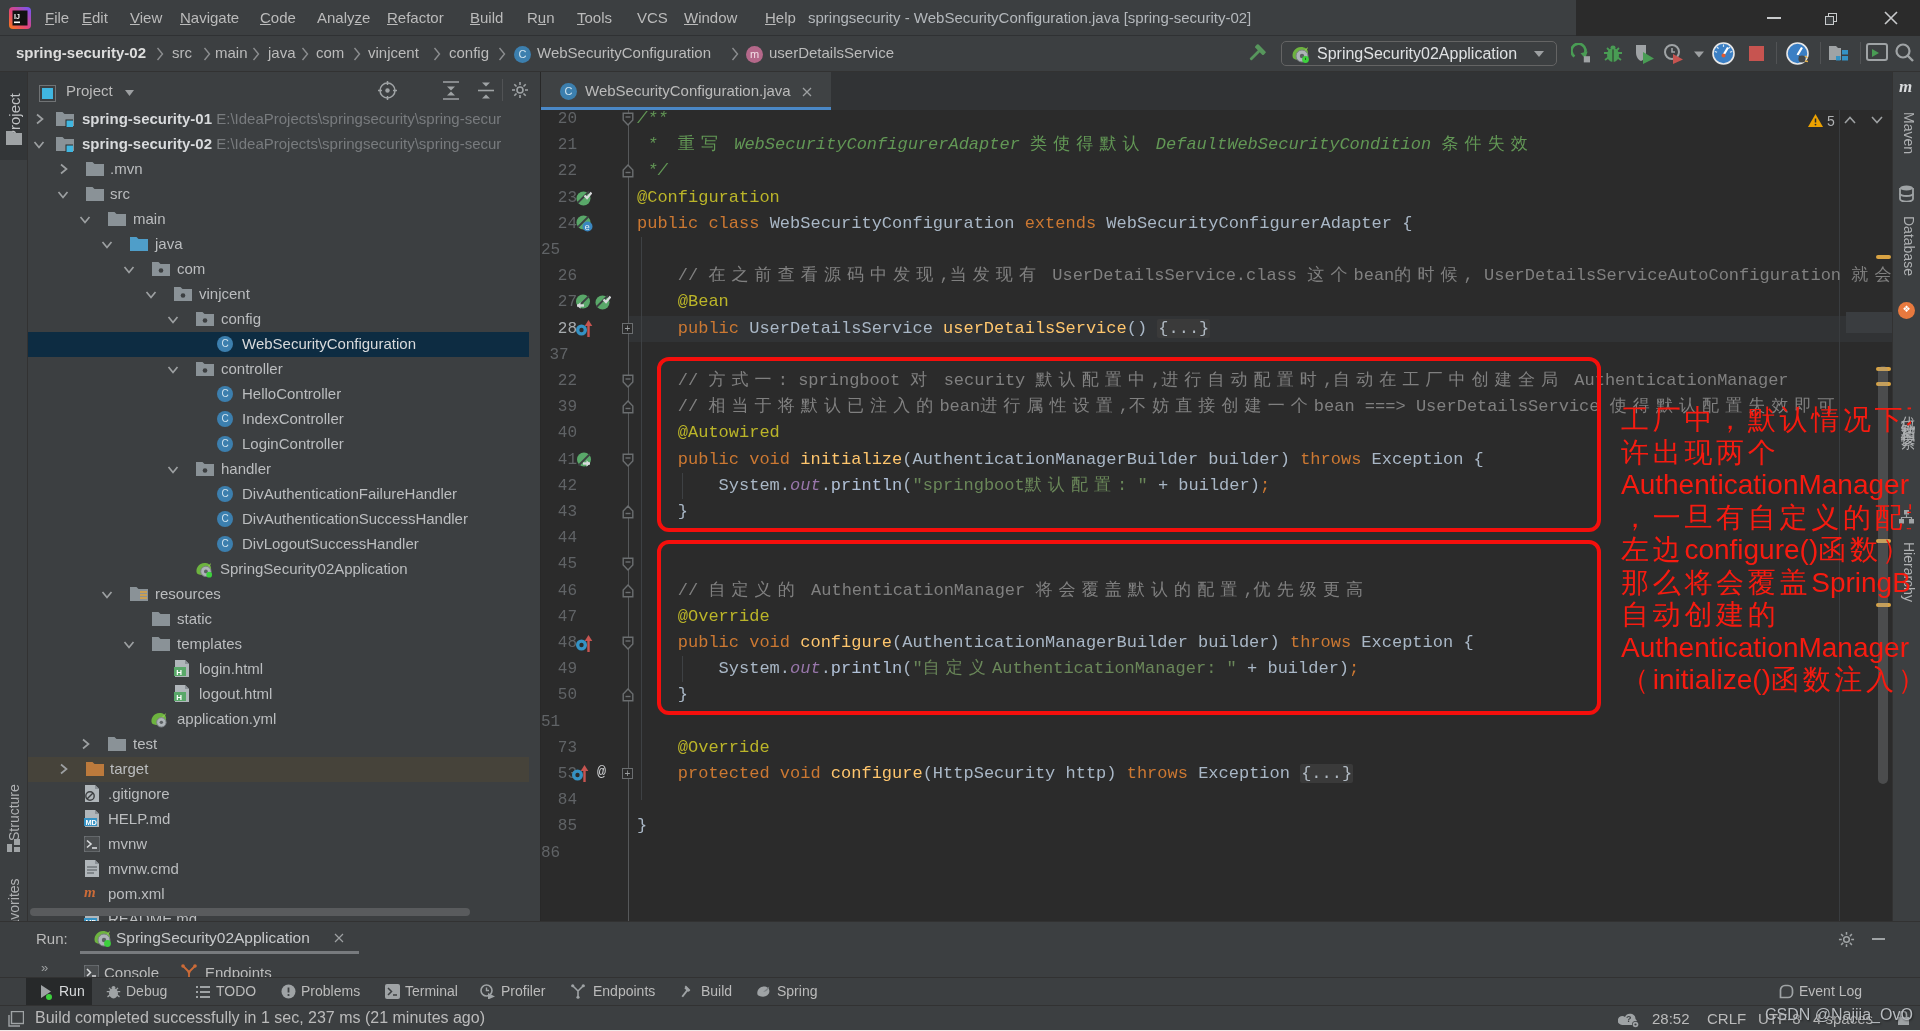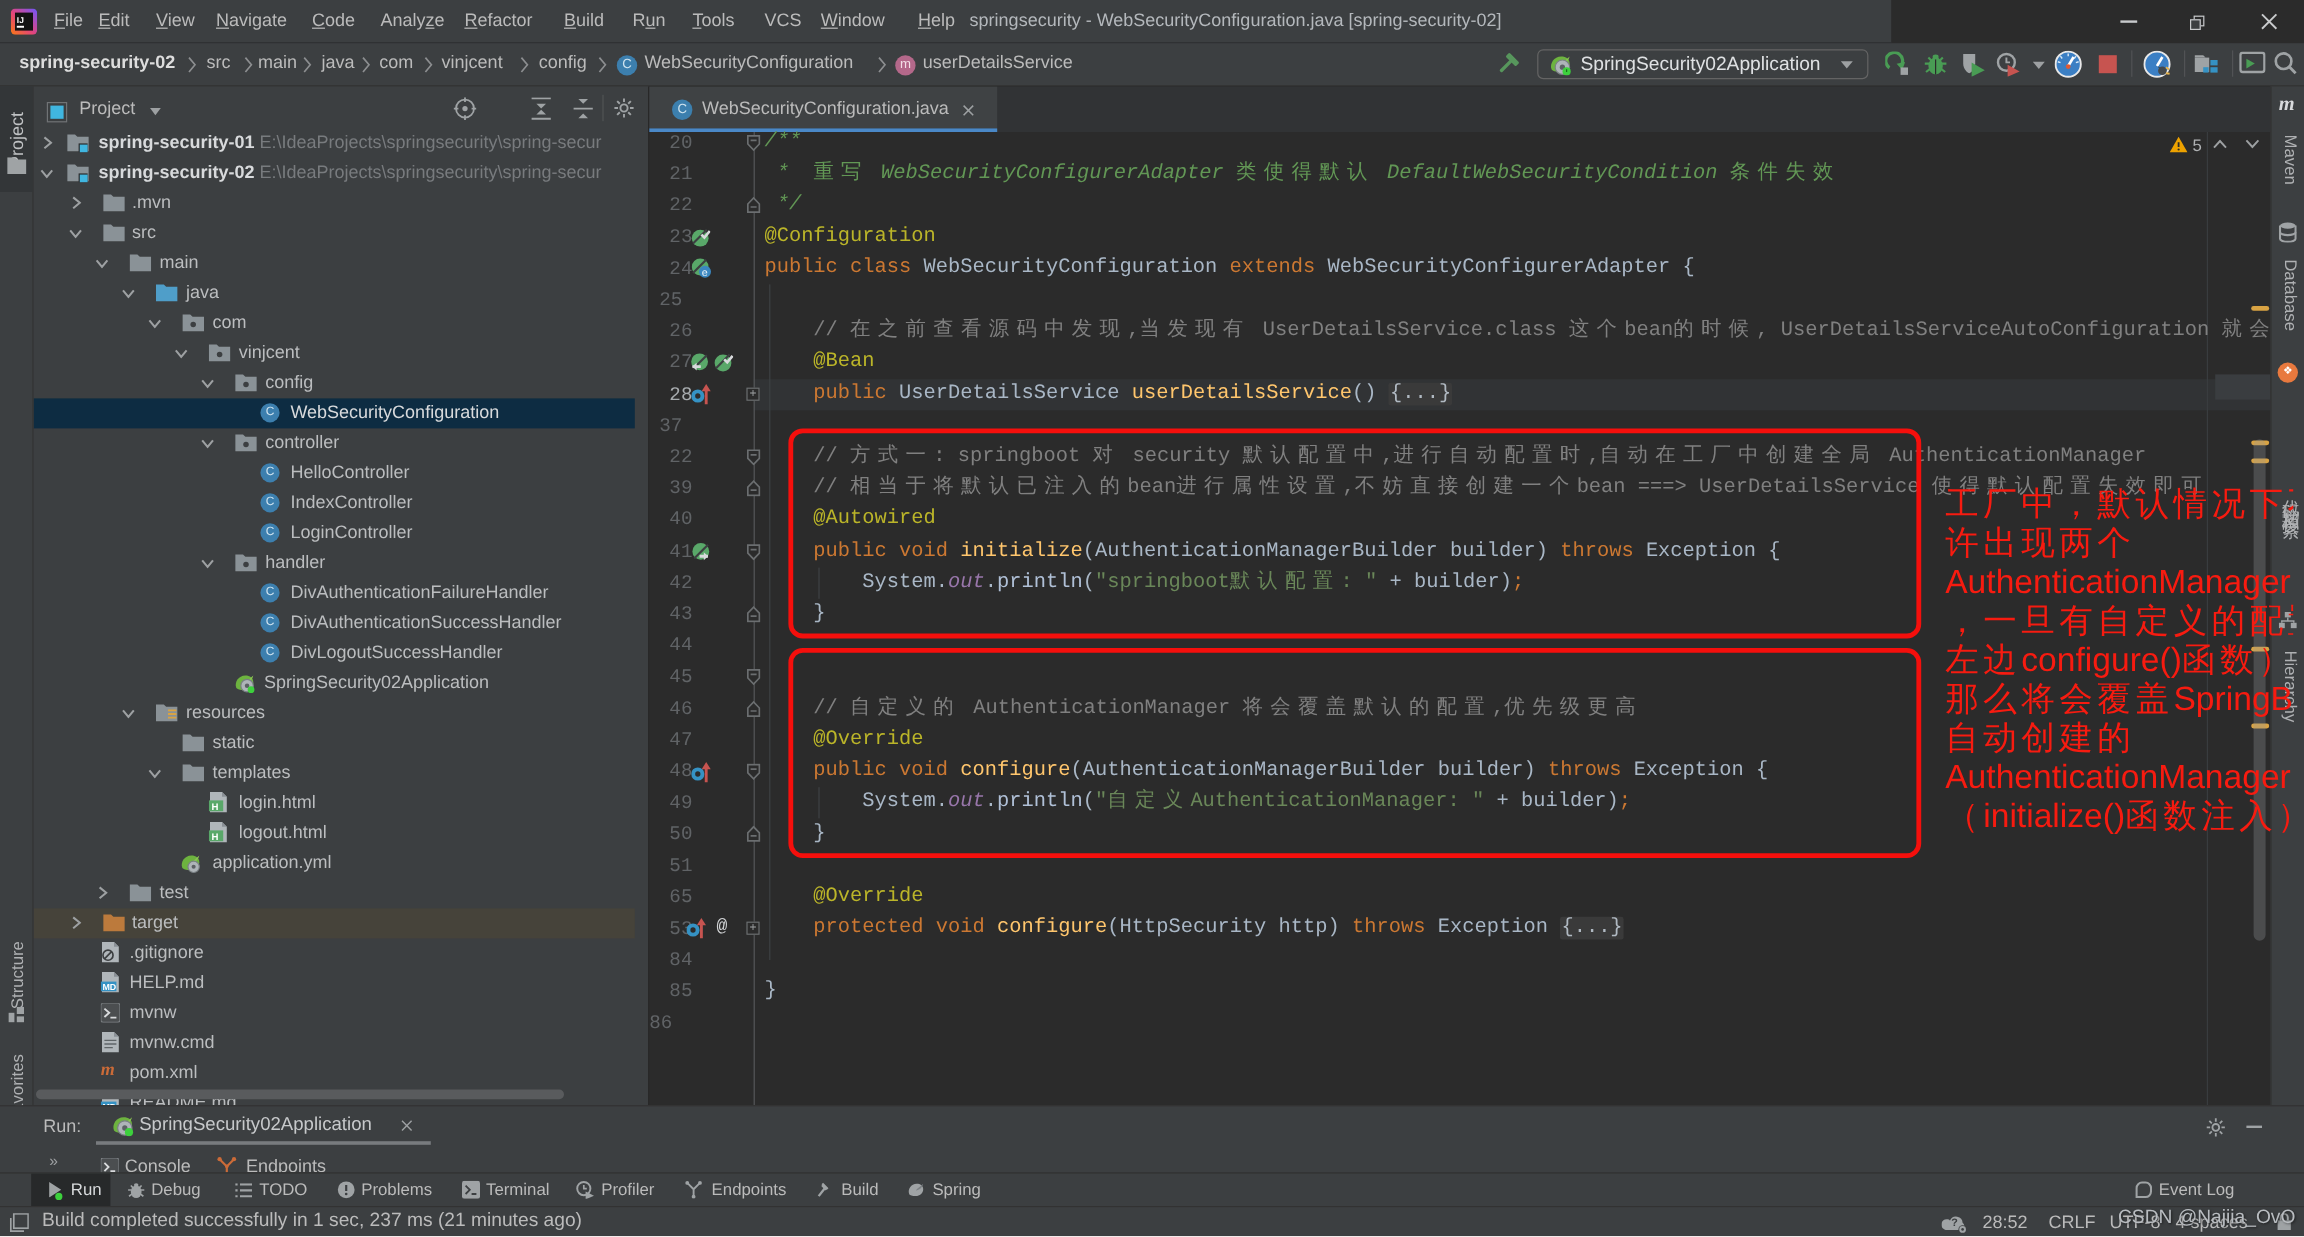--- a/index.html
+++ b/index.html
@@ -437,21 +437,21 @@
 <div class="ab mono" style="left:0;top:33.9px;width:36px;text-align:right;font-size:16px;line-height:26.2px;color:#606366">20</div>
 <div class="ab mono" style="left:96px;top:33.9px;font-size:17px;line-height:26.2px;white-space:pre"><span class="doc">/**</span></div>
 <div class="ab mono" style="left:0;top:60.099999999999994px;width:36px;text-align:right;font-size:16px;line-height:26.2px;color:#606366">21</div>
 <div class="ab mono" style="left:96px;top:60.099999999999994px;font-size:17px;line-height:26.2px;white-space:pre"><span class="doc">&nbsp;*&nbsp;&nbsp;<i class="cj">重写</i>&nbsp;WebSecurityConfigurerAdapter&nbsp;<i class="cj">类使得默认</i>&nbsp;DefaultWebSecurityCondition&nbsp;<i class="cj">条件失效</i></span></div>
 <div class="ab mono" style="left:0;top:86.3px;width:36px;text-align:right;font-size:16px;line-height:26.2px;color:#606366">22</div>
 <div class="ab mono" style="left:96px;top:86.3px;font-size:17px;line-height:26.2px;white-space:pre"><span class="doc">&nbsp;*/</span></div>
 <div class="ab mono" style="left:0;top:112.5px;width:36px;text-align:right;font-size:16px;line-height:26.2px;color:#606366">23</div>
 <div class="ab mono" style="left:96px;top:112.5px;font-size:17px;line-height:26.2px;white-space:pre"><span class="ann">@Configuration</span></div>
 <div class="ab mono" style="left:0;top:138.7px;width:36px;text-align:right;font-size:16px;line-height:26.2px;color:#606366">24</div>
 <div class="ab mono" style="left:96px;top:138.7px;font-size:17px;line-height:26.2px;white-space:pre"><span class="kw">public&nbsp;class&nbsp;</span><span class="txt">WebSecurityConfiguration&nbsp;</span><span class="kw">extends&nbsp;</span><span class="txt">WebSecurityConfigurerAdapter&nbsp;{</span></div>
-<div class="ab mono" style="left:0;top:164.9px;width:36px;text-align:center;font-size:16px;line-height:26.2px;color:#606366">25</div>
+<div class="ab mono" style="left:0;top:164.9px;width:36px;text-align:left;font-size:16px;line-height:26.2px;color:#606366">25</div>
 <div class="ab mono" style="left:0;top:191.1px;width:36px;text-align:right;font-size:16px;line-height:26.2px;color:#606366">26</div>
 <div class="ab mono" style="left:96px;top:191.1px;font-size:17px;line-height:26.2px;white-space:pre"><span class="cmt">&nbsp;&nbsp;&nbsp;&nbsp;//&nbsp;<i class="cj">在之前查看源码中发现</i>,<i class="cj">当发现有</i>&nbsp;UserDetailsService.class&nbsp;<i class="cj">这个</i>bean<i class="cj">的时候</i>,&nbsp;UserDetailsServiceAutoConfiguration&nbsp;<i class="cj">就会失效</i></span></div>
 <div class="ab mono" style="left:0;top:217.3px;width:36px;text-align:right;font-size:16px;line-height:26.2px;color:#606366">27</div>
 <div class="ab mono" style="left:96px;top:217.3px;font-size:17px;line-height:26.2px;white-space:pre"><span class="ann">&nbsp;&nbsp;&nbsp;&nbsp;@Bean</span></div>
 <div class="ab mono" style="left:0;top:243.5px;width:36px;text-align:right;font-size:16px;line-height:26.2px;color:#a7abae">28</div>
 <div class="ab mono" style="left:96px;top:243.5px;font-size:17px;line-height:26.2px;white-space:pre"><span class="kw">&nbsp;&nbsp;&nbsp;&nbsp;public&nbsp;</span><span class="txt">UserDetailsService&nbsp;</span><span class="mth">userDetailsService</span><span class="txt">()&nbsp;</span><span class="fol">{...}</span></div>
 <div class="ab mono" style="left:0;top:269.7px;width:36px;text-align:center;font-size:16px;line-height:26.2px;color:#606366">37</div>
 <div class="ab mono" style="left:0;top:295.9px;width:36px;text-align:right;font-size:16px;line-height:26.2px;color:#606366">22</div>
 <div class="ab mono" style="left:96px;top:295.9px;font-size:17px;line-height:26.2px;white-space:pre"><span class="cmt">&nbsp;&nbsp;&nbsp;&nbsp;//&nbsp;<i class="cj">方式一</i>:&nbsp;springboot&nbsp;<i class="cj">对</i>&nbsp;security&nbsp;<i class="cj">默认配置中</i>,<i class="cj">进行自动配置时</i>,<i class="cj">自动在工厂中创建全局</i>&nbsp;AuthenticationManager</span></div>
 <div class="ab mono" style="left:0;top:322.09999999999997px;width:36px;text-align:right;font-size:16px;line-height:26.2px;color:#606366">39</div>
@@ -469,22 +469,22 @@
 <div class="ab mono" style="left:0;top:505.49999999999994px;width:36px;text-align:right;font-size:16px;line-height:26.2px;color:#606366">46</div>
 <div class="ab mono" style="left:96px;top:505.49999999999994px;font-size:17px;line-height:26.2px;white-space:pre"><span class="cmt">&nbsp;&nbsp;&nbsp;&nbsp;//&nbsp;<i class="cj">自定义的</i>&nbsp;AuthenticationManager&nbsp;<i class="cj">将会覆盖默认的配置</i>,<i class="cj">优先级更高</i></span></div>
 <div class="ab mono" style="left:0;top:531.7px;width:36px;text-align:right;font-size:16px;line-height:26.2px;color:#606366">47</div>
 <div class="ab mono" style="left:96px;top:531.7px;font-size:17px;line-height:26.2px;white-space:pre"><span class="ann">&nbsp;&nbsp;&nbsp;&nbsp;@Override</span></div>
 <div class="ab mono" style="left:0;top:557.9px;width:36px;text-align:right;font-size:16px;line-height:26.2px;color:#606366">48</div>
 <div class="ab mono" style="left:96px;top:557.9px;font-size:17px;line-height:26.2px;white-space:pre"><span class="kw">&nbsp;&nbsp;&nbsp;&nbsp;public&nbsp;void&nbsp;</span><span class="mth">configure</span><span class="txt">(AuthenticationManagerBuilder&nbsp;builder)&nbsp;</span><span class="kw">throws&nbsp;</span><span class="txt">Exception&nbsp;{</span></div>
 <div class="ab mono" style="left:0;top:584.0999999999999px;width:36px;text-align:right;font-size:16px;line-height:26.2px;color:#606366">49</div>
 <div class="ab mono" style="left:96px;top:584.0999999999999px;font-size:17px;line-height:26.2px;white-space:pre"><span class="txt">&nbsp;&nbsp;&nbsp;&nbsp;&nbsp;&nbsp;&nbsp;&nbsp;System.</span><span class="fld">out</span><span class="txt">.</span><span class="call">println</span><span class="txt">(</span><span class="str">"<i class="cj">自定义</i>AuthenticationManager:&nbsp;"</span><span class="txt">&nbsp;+&nbsp;builder)</span><span class="kw">;</span></div>
 <div class="ab mono" style="left:0;top:610.3px;width:36px;text-align:right;font-size:16px;line-height:26.2px;color:#606366">50</div>
 <div class="ab mono" style="left:96px;top:610.3px;font-size:17px;line-height:26.2px;white-space:pre"><span class="txt">&nbsp;&nbsp;&nbsp;&nbsp;}</span></div>
-<div class="ab mono" style="left:0;top:636.5px;width:36px;text-align:right;font-size:16px;line-height:26.2px;color:#606366">51</div>
-<div class="ab mono" style="left:0;top:662.6999999999999px;width:36px;text-align:right;font-size:16px;line-height:26.2px;color:#606366">65</div>
+<div class="ab mono" style="left:0;top:636.5px;width:36px;font-size:16px;line-height:26.2px;color:#606366">51</div>
+<div class="ab mono" style="left:0;top:662.6999999999999px;width:36px;text-align:right;font-size:16px;line-height:26.2px;color:#606366">73</div>
 <div class="ab mono" style="left:96px;top:662.6999999999999px;font-size:17px;line-height:26.2px;white-space:pre"><span class="ann">&nbsp;&nbsp;&nbsp;&nbsp;@Override</span></div>
 <div class="ab mono" style="left:0;top:688.9px;width:36px;text-align:right;font-size:16px;line-height:26.2px;color:#606366">53</div>
 <div class="ab mono" style="left:96px;top:688.9px;font-size:17px;line-height:26.2px;white-space:pre"><span class="kw">&nbsp;&nbsp;&nbsp;&nbsp;protected&nbsp;void&nbsp;</span><span class="mth">configure</span><span class="txt">(HttpSecurity&nbsp;http)&nbsp;</span><span class="kw">throws&nbsp;</span><span class="txt">Exception&nbsp;</span><span class="fol">{...}</span></div>
 <div class="ab mono" style="left:0;top:715.0999999999999px;width:36px;text-align:right;font-size:16px;line-height:26.2px;color:#606366">84</div>
 <div class="ab mono" style="left:0;top:741.3px;width:36px;text-align:right;font-size:16px;line-height:26.2px;color:#606366">85</div>
 <div class="ab mono" style="left:96px;top:741.3px;font-size:17px;line-height:26.2px;white-space:pre"><span class="txt">}</span></div>
 <div class="ab mono" style="left:0;top:767.5px;width:36px;text-align:left;font-size:16px;line-height:26.2px;color:#606366">86</div>
 <svg class="ab" style="left:81px;top:39.9px" width="12" height="14" viewBox="0 0 12 14">
       <path d="M1.2 1.2 H10.8 V8 L6 13 L1.2 8 z" stroke="#6b6e70" fill="#2b2b2b" stroke-width="1.4"></path>
       <path d="M3.5 5 H8.5" stroke="#6b6e70" stroke-width="1.4"></path>

